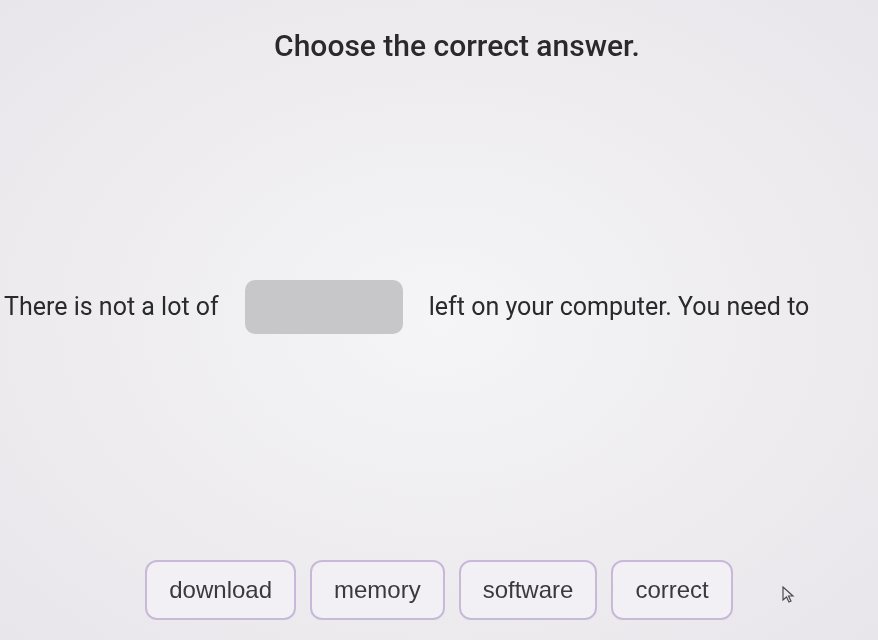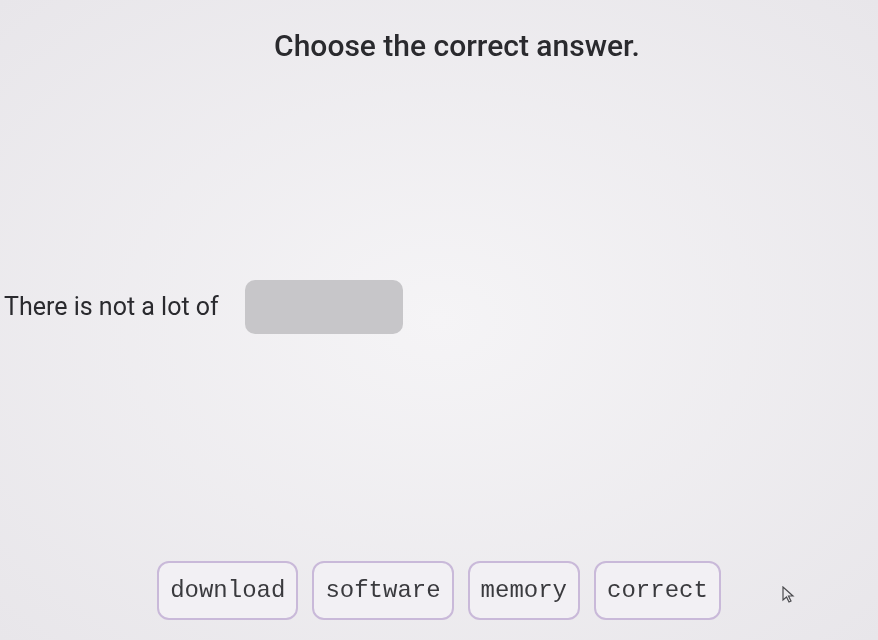--- a/index.html
+++ b/index.html
@@ -54,54 +54,55 @@
     .options-container {
       position: absolute;
       bottom: 20px;
       left: 0;
       right: 0;
       display: flex;
       justify-content: center;
       gap: 14px;
     }
     .option-button {
-      padding: 14px 11px;
+      padding: 14px 22px;
       font-size: 24px;
       color: #3a3a3e;
       background: #f2f0f4;
       border: 2px solid #c9b9d9;
       border-radius: 12px;
       cursor: pointer;
-      font-family: Liberation Mono, monospace;
+      font-family: Liberation Sans, sans-serif;
     }
     .cursor-icon {
       position: absolute;
       bottom: 32px;
       right: 82px;
       font-size: 16px;
       color: #4a4a4e;
       pointer-events: none;
     }
   </style>
 </head>
 <body>
 
 <h1 class="title">Choose the correct answer.</h1>
 
 <div class="sentence-container">
   <div class="sentence-line">
     <span class="sentence-text">There is not a lot of</span>
     <span class="blank-box"></span>
+    <span class="sentence-text">left on your computer. You need to</span>
   </div>
 </div>
 
 <div class="options-container">
   <button class="option-button">download</button>
+  <button class="option-button">memory</button>
   <button class="option-button">software</button>
-  <button class="option-button">memory</button>
   <button class="option-button">correct</button>
 </div>
 
 <div class="cursor-icon">
   <svg width="14" height="18" viewBox="0 0 14 18" fill="none" stroke="#4a4a4e" stroke-width="1.2">
     <path d="M1 1 L1 14 L4.5 11 L7 16 L9 15 L6.5 10 L11 10 Z" fill="none"></path>
   </svg>
 </div>
 
 </body></html>

